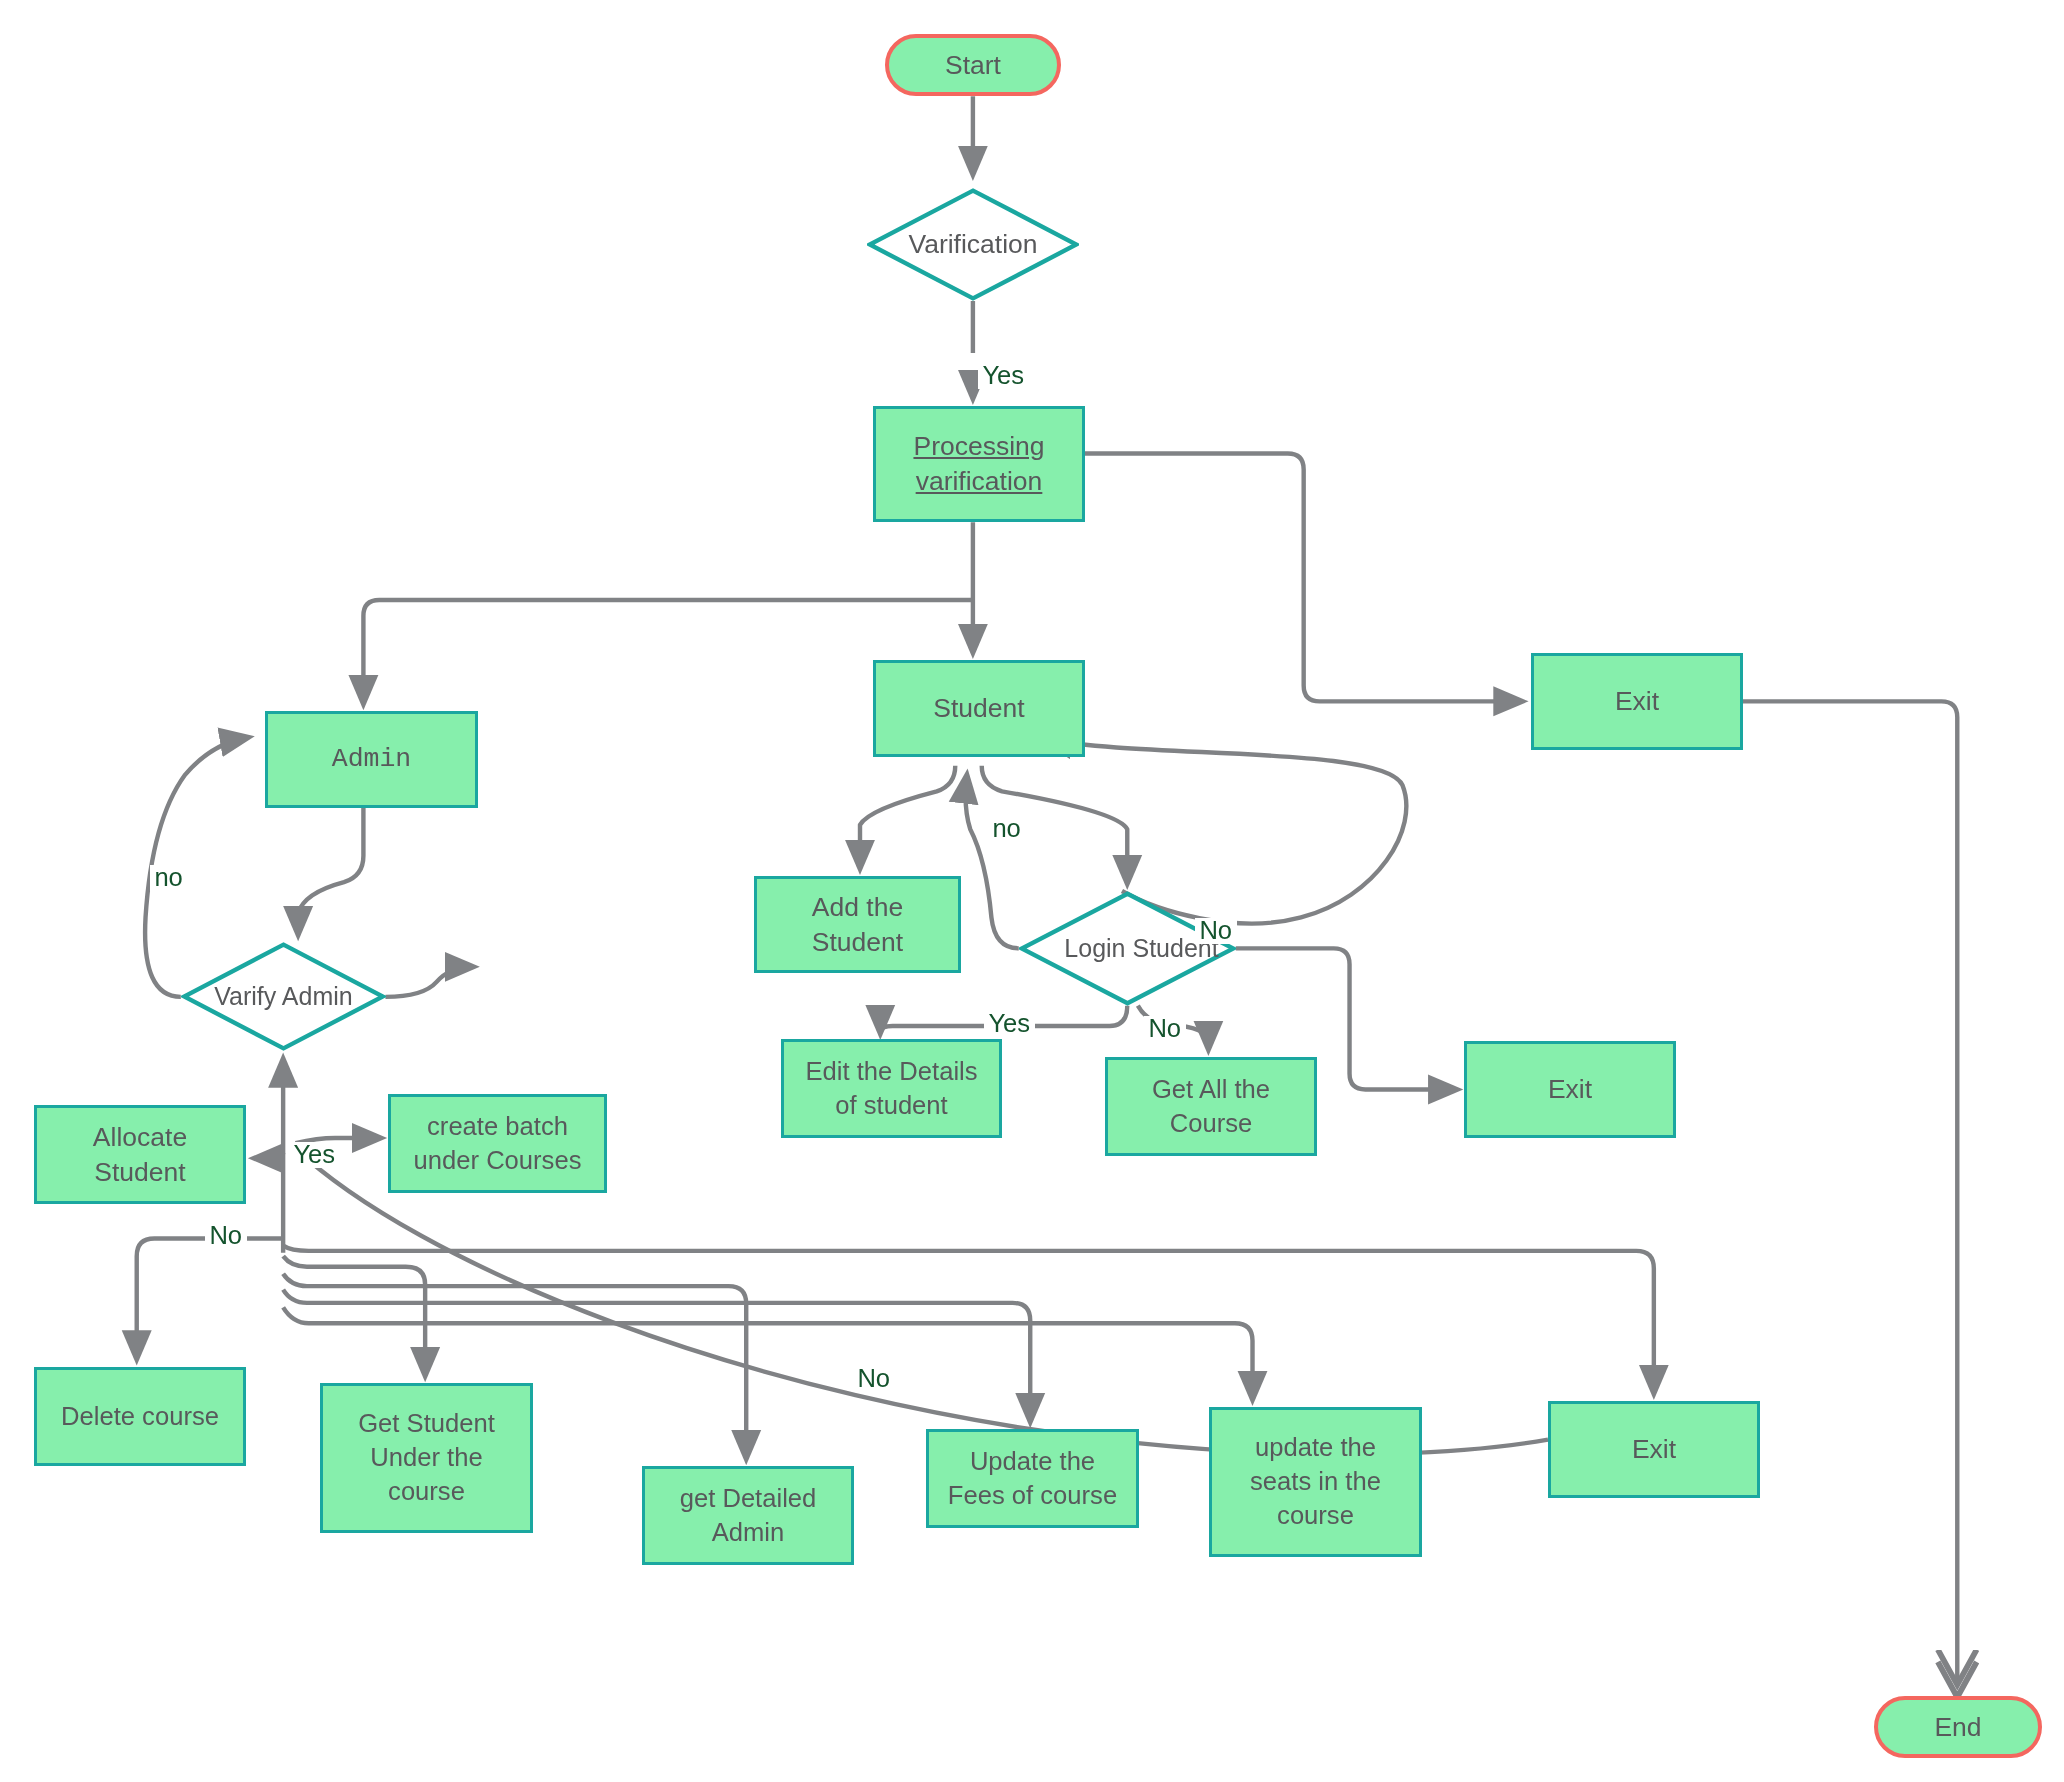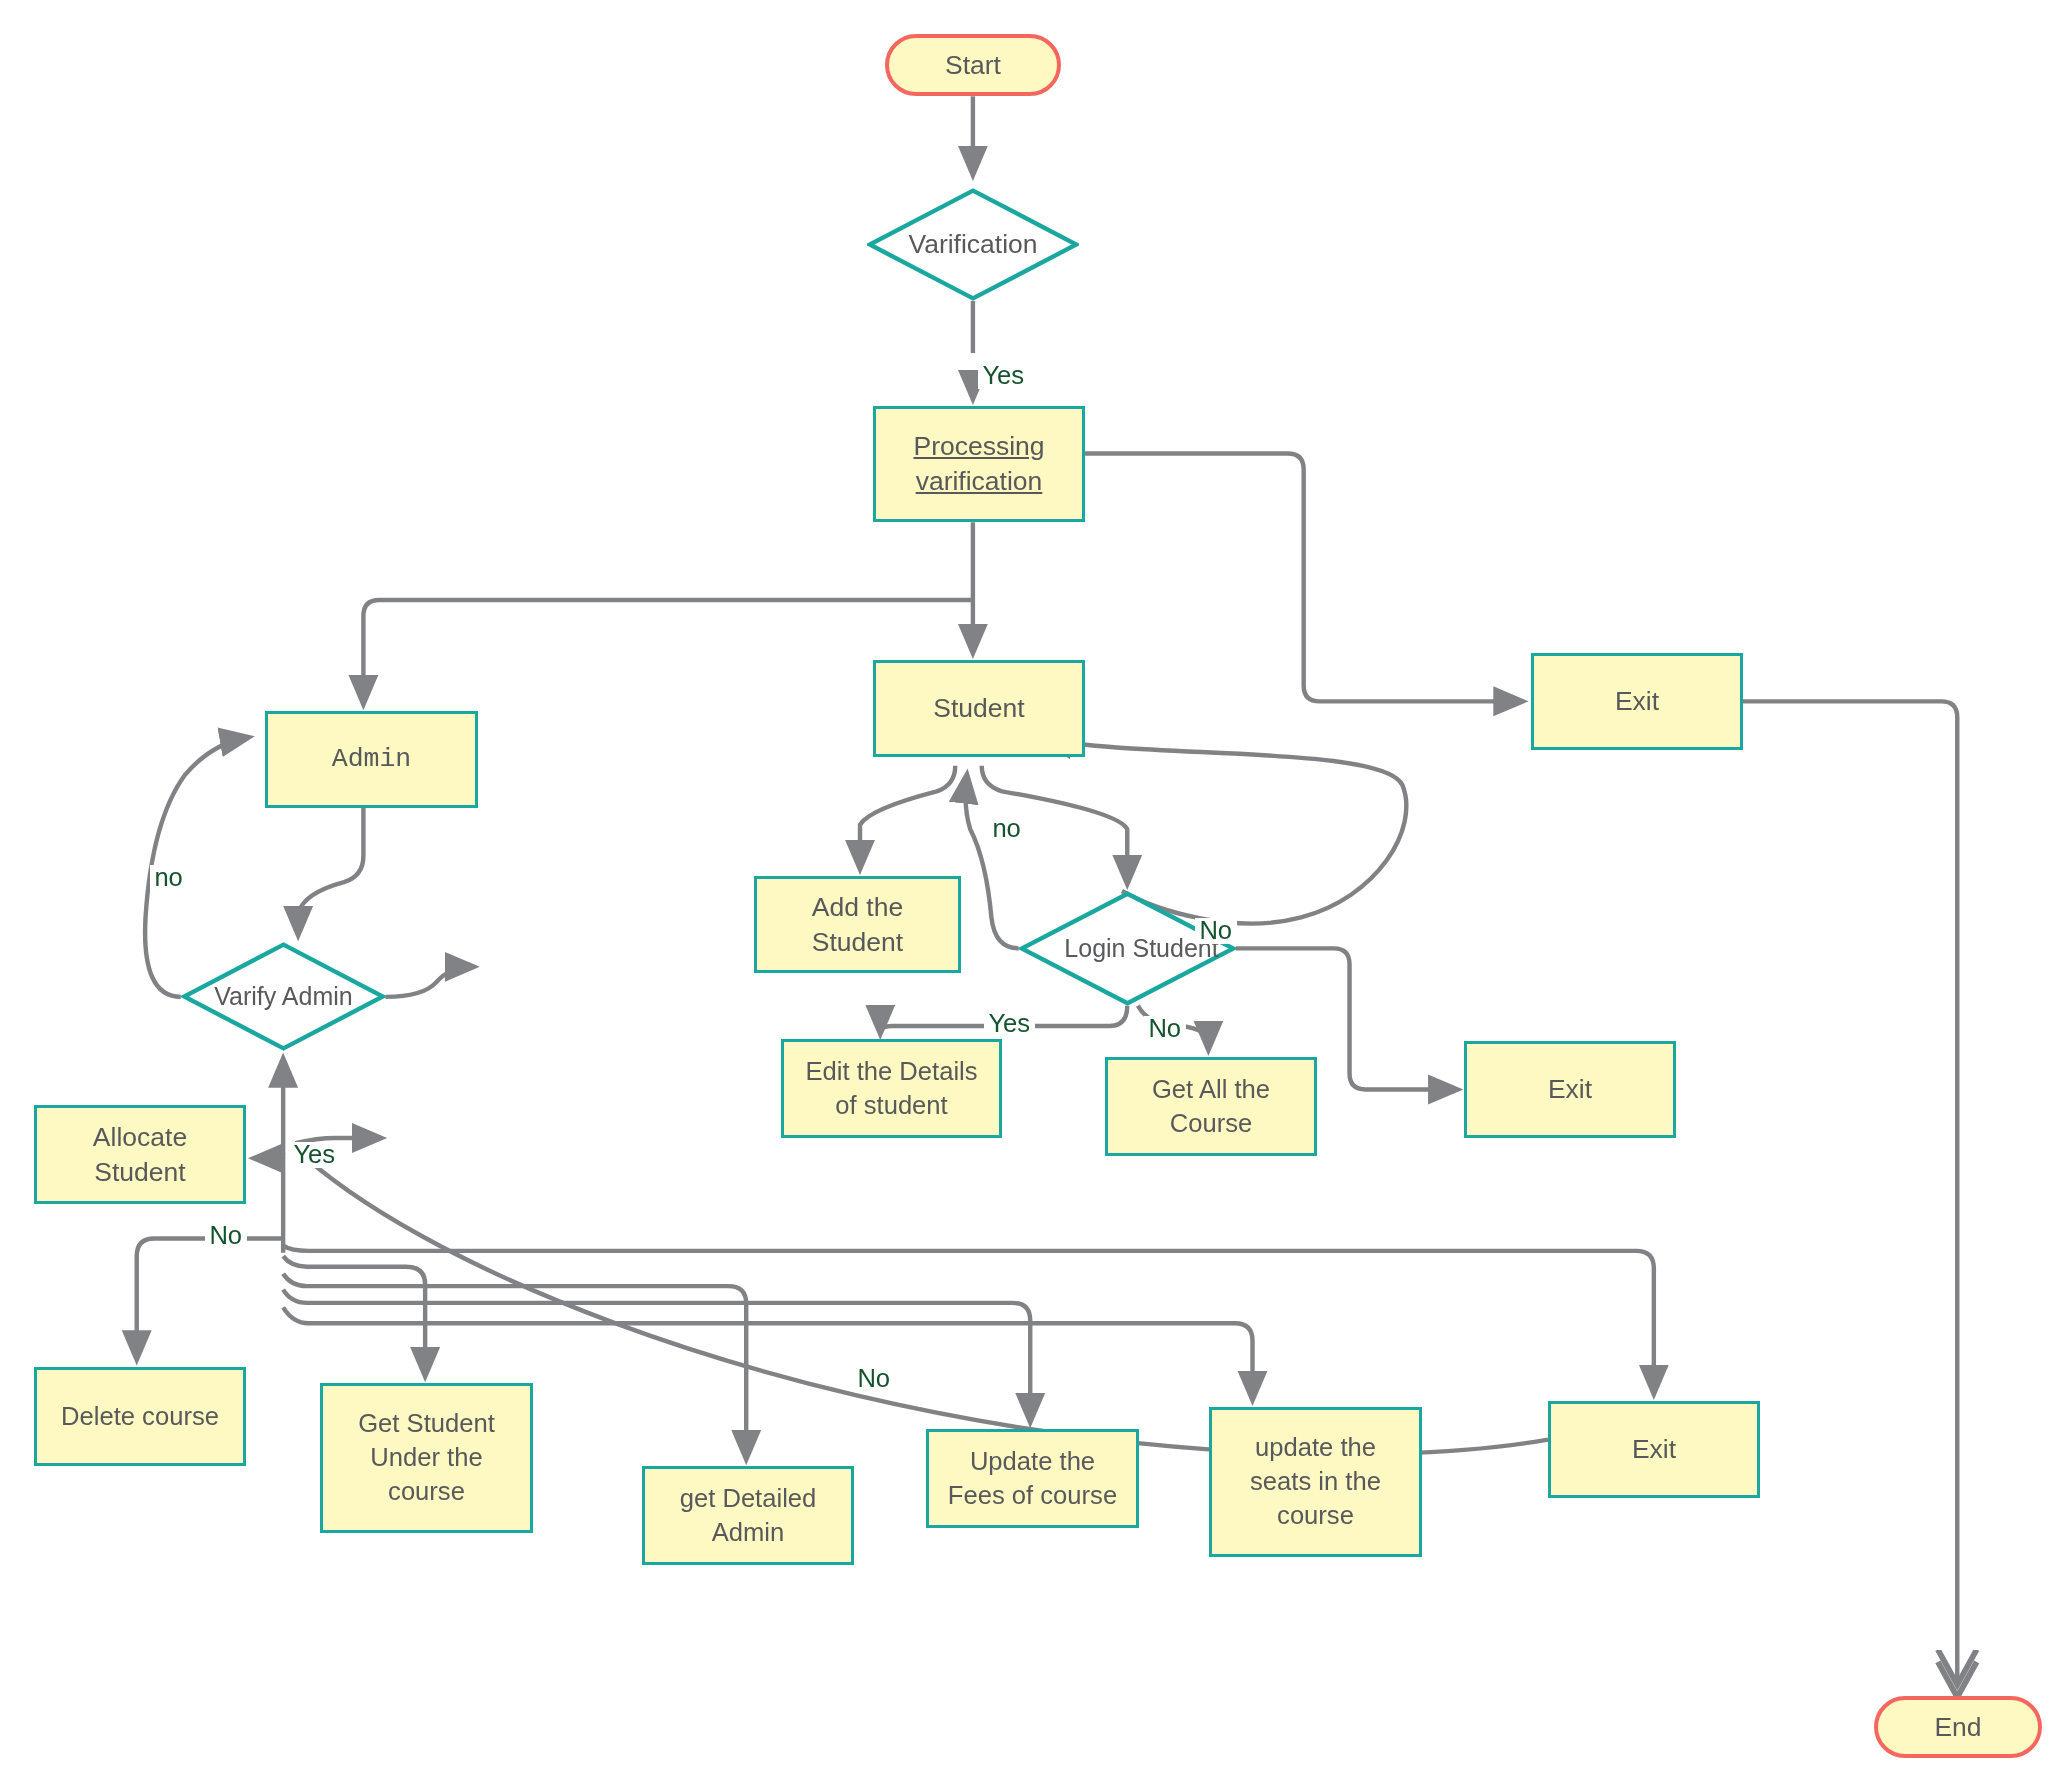--- a/index.html
+++ b/index.html
@@ -25,21 +25,21 @@
     height: 1782px;
   }
   .node {
     position: absolute;
     box-sizing: border-box;
     display: flex;
     align-items: center;
     justify-content: center;
     text-align: center;
     color: #58595b;
-    background: #fef9c3;
+    background: #86efac;
     z-index: 3;
   }
   .node-process {
     border: 3.5px solid #1aa7a0;
   }
   .node-terminator {
     border: 4.4px solid #f4675f;
     border-radius: 53px;
   }
   .node-label {
@@ -209,20 +209,24 @@
 
   <div class="node node-process" style="left:1464px; top:1041px; width:212px; height:97px;">
     <span class="node-label" style="font-size:26.5px;">Exit</span>
   </div>
 
   <div class="node node-process" style="left:34px; top:1105px; width:212px; height:99px;">
     <span class="node-label" style="font-size:26.5px;">Allocate
 Student</span>
   </div>
 
+  <div class="node node-process" style="left:388px; top:1094px; width:219px; height:99px;">
+    <span class="node-label" style="font-size:25.6px;">create batch
+under Courses</span>
+  </div>
 
   <div class="node node-process" style="left:34px; top:1367px; width:212px; height:99px;">
     <span class="node-label" style="font-size:25.6px;">Delete course</span>
   </div>
 
   <div class="node node-process" style="left:320px; top:1383px; width:213px; height:150px;">
     <span class="node-label" style="font-size:25.6px;">Get Student
 Under the
 course</span>
   </div>

